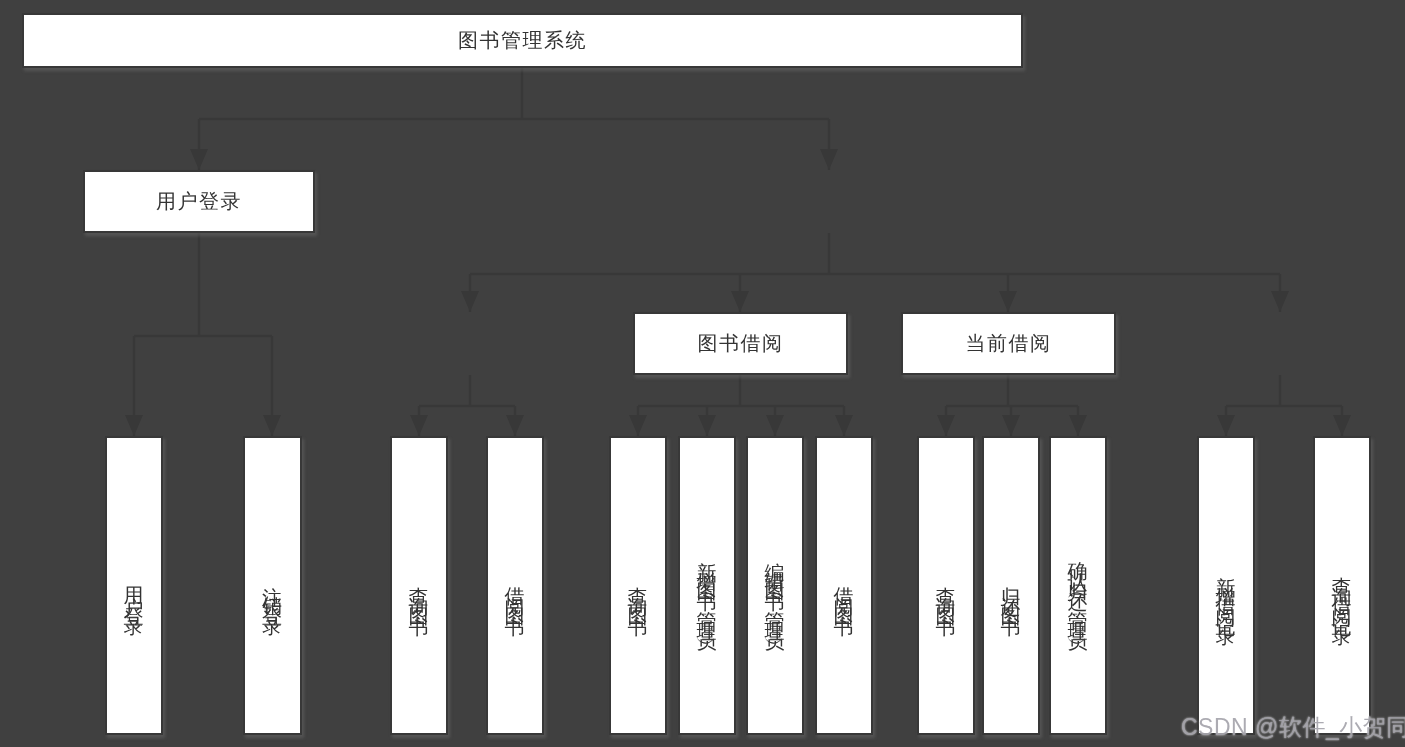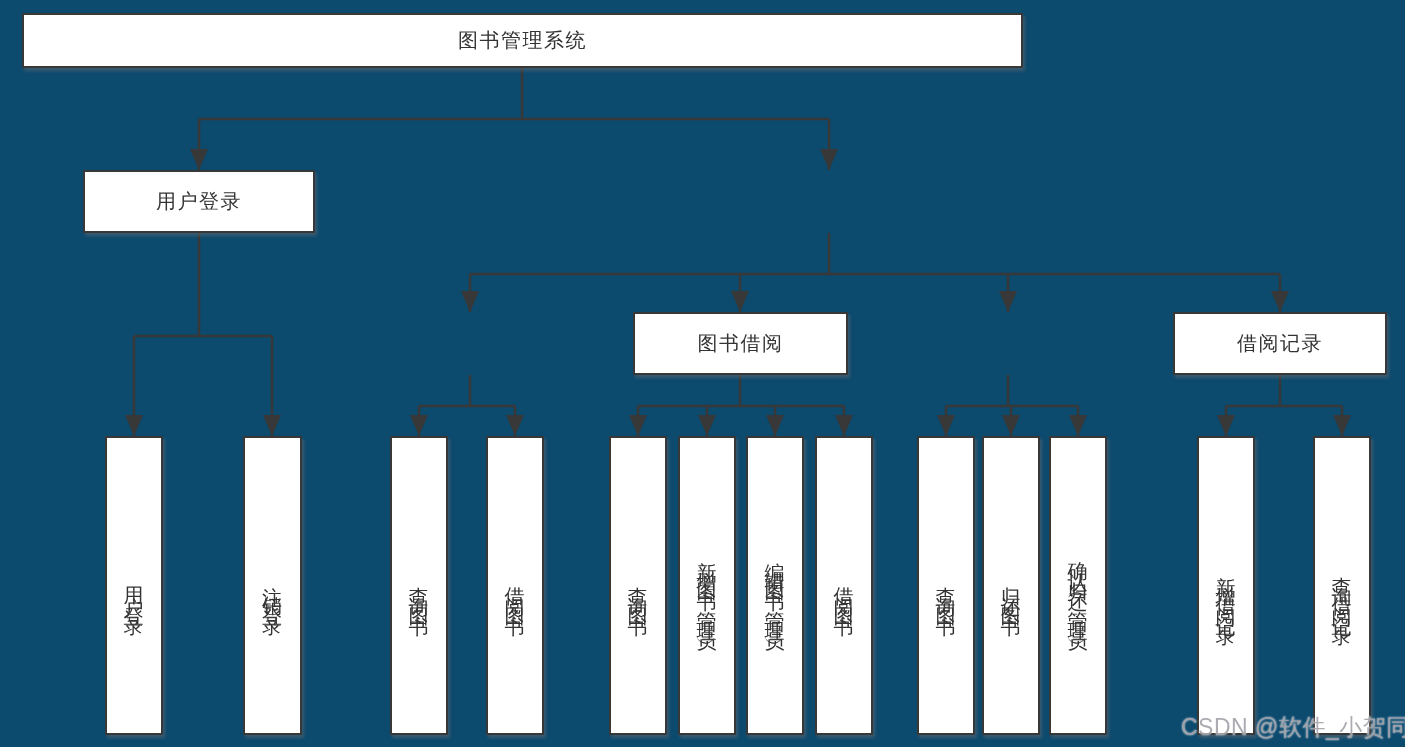--- a/index.html
+++ b/index.html
@@ -1,20 +1,20 @@
 <!DOCTYPE html>
 <html><head>
 <meta charset="utf-8">
 <style>
   html, body { margin: 0; padding: 0; background: #ffffff; }
   .canvas {
     position: relative;
     width: 1405px;
     height: 747px;
-    background: #0c4a6e;
+    background: #404040;
     overflow: hidden;
     font-family: "Liberation Sans", "DejaVu Sans", sans-serif;
   }
   .wires {
     position: absolute;
     left: 0; top: 0;
     width: 1405px; height: 747px;
     z-index: 1;
   }
   .node {
@@ -96,22 +96,22 @@
     <span>图书管理系统</span>
   </div>
 
   <div class="node h" style="left:83px; top:170px; width:232px; height:63px;">
     <span>用户登录</span>
   </div>
 
   <div class="node h" style="left:633px; top:312px; width:215px; height:63px;">
     <span>图书借阅</span>
   </div>
-  <div class="node h" style="left:1173px; top:312px; width:214px; height:63px;">
-    <span>借阅记录</span>
+  <div class="node h" style="left:901px; top:312px; width:215px; height:63px;">
+    <span>当前借阅</span>
   </div>
 
   <div class="node v" style="left:105px; top:436px; width:58px; height:299px;">
     <span>用户登录</span>
   </div>
   <div class="node v" style="left:243px; top:436px; width:59px; height:299px;">
     <span>注销登录</span>
   </div>
 
   <div class="node v" style="left:390px; top:436px; width:58px; height:299px;">

